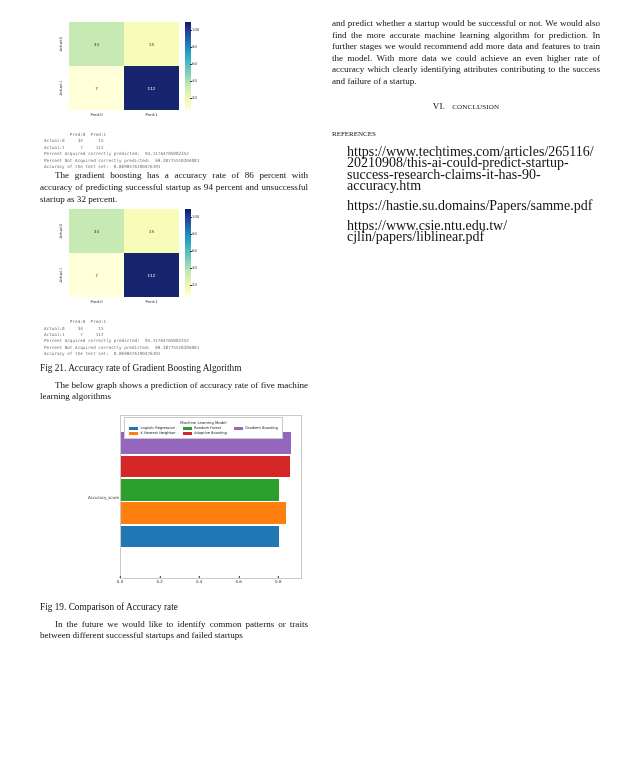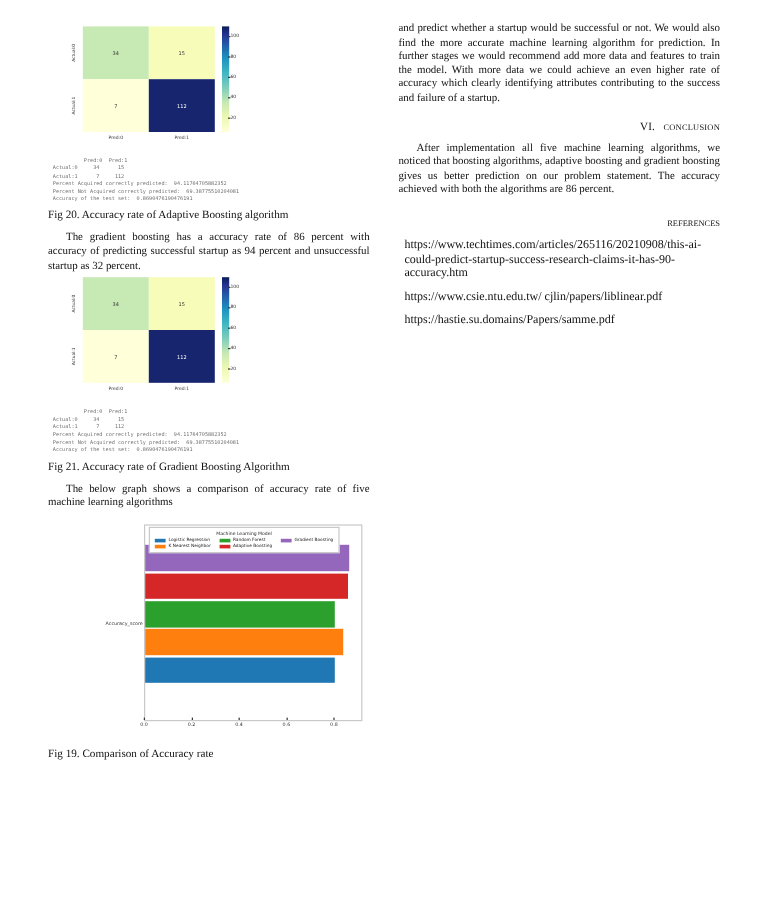--- a/index.html
+++ b/index.html
@@ -45,44 +45,44 @@
   .para.indent { text-indent: 15px; }
 
   .caption {
     font-size: 9.3px;
     line-height: 12px;
     margin: 4px 0 6px 0;
     text-align: left;
   }
 
   .section-head {
-    text-align: right;
+    text-align: center;
     font-size: 9.2px;
     margin: 12px 0 7px 0;
     letter-spacing: 0.2px;
   }
   .section-head .num { font-variant: normal; }
   .section-head .nm {
     font-variant: small-caps;
     text-transform: lowercase;
     font-size: 10.2px;
   }
   .section-head .num { margin-right: 7px; }
 
   .ref-head {
-    text-align: right;
+    text-align: left;
     font-variant: small-caps;
     text-transform: lowercase;
     font-size: 10px;
     margin: 16px 0 8px 0;
   }
   .ref-item {
-    font-size: 10px;
+    font-size: 14px;
     line-height: 11.6px;
-    margin: 0 0 8px 5px;
+    margin: 0 0 8px 15px;
     word-break: break-word;
     text-align: left;
   }
 
   
   .fig-block { margin: 2px 0 0 0; }
 
   .heatmap-wrap {
     position: relative;
     width: 170px;
@@ -303,21 +303,20 @@
             <div class="cbar-tick" style="top:56px">40</div>
             <div class="cbar-tick" style="top:73px">20</div>
           </div>
         </div>
         <div class="console">          Pred:0  Pred:1
 Actual:0     34      15
 Actual:1      7     112
 Percent Acquired correctly predicted:  94.11764705882352
 Percent Not Acquired correctly predicted:  69.38775510204081
 Accuracy of the test set:  0.8690476190476191</div>
-        <div class="caption">Fig 20. Accuracy rate of Adaptive Boosting algorithm</div>
       </div>
 
       <p class="para indent">The gradient boosting has a accuracy rate of 86 percent with accuracy of predicting successful startup as 94 percent and unsuccessful startup as 32 percent.</p>
 
       <div class="fig-block">
         <div class="heatmap-wrap">
           <div class="hm-ylabels">
             <div class="hm-ylabel">
               <span>Actual:0</span>
             </div>
@@ -346,21 +345,21 @@
         </div>
         <div class="console">          Pred:0  Pred:1
 Actual:0     34      15
 Actual:1      7     112
 Percent Acquired correctly predicted:  94.11764705882352
 Percent Not Acquired correctly predicted:  69.38775510204081
 Accuracy of the test set:  0.8690476190476191</div>
         <div class="caption">Fig 21. Accuracy rate of Gradient Boosting Algorithm</div>
       </div>
 
-      <p class="para indent">The below graph shows a comparison of accuracy rate of five machine learning algorithms</p>
+      <p class="para indent">The below graph shows a prediction of accuracy rate of five machine learning algorithms</p>
 
       <div class="fig-block">
         <div class="barchart">
           <div class="bc-axes">
             <div class="bc-plot">
               <div class="bc-bar" id="bar0" style="background: rgb(31, 119, 180); width: 88.0435%; bottom: 30.4571px; height: 21.5543px;"></div>
               <div class="bc-bar" id="bar1" style="background: rgb(255, 127, 14); width: 91.8478%; bottom: 53.8857px; height: 21.5543px;"></div>
               <div class="bc-bar" id="bar2" style="background: rgb(44, 160, 44); width: 88.0435%; bottom: 77.3143px; height: 21.5543px;"></div>
               <div class="bc-bar" id="bar3" style="background: rgb(214, 39, 40); width: 94.1304%; bottom: 100.743px; height: 21.5543px;"></div>
               <div class="bc-bar" id="bar4" style="background: rgb(148, 103, 189); width: 94.4565%; bottom: 124.171px; height: 21.5543px;"></div>
@@ -396,32 +395,32 @@
               <div class="bc-xtick" style="left: 0%;">0.0</div>
               <div class="bc-xtick" style="left: 21.7391%;">0.2</div>
               <div class="bc-xtick" style="left: 43.4783%;">0.4</div>
               <div class="bc-xtick" style="left: 65.2174%;">0.6</div>
               <div class="bc-xtick" style="left: 86.9565%;">0.8</div>
             </div>
         </div>
         <div class="caption">Fig 19. Comparison of Accuracy rate</div>
       </div>
 
+      <p class="para indent">In the future we would like to identify common patterns or traits between different successful startups and failed startups</p>
     </div>
 
     <div class="col">
       <p class="para">and predict whether a startup would be successful or not. We would also find the more accurate machine learning algorithm for prediction. In further stages we would recommend add more data and features to train the model. With more data we could achieve an even higher rate of accuracy which clearly identifying attributes contributing to the success and failure of a startup.</p>
 
       <div class="section-head">
         <span class="num">VI.</span><span class="nm">Conclusion</span>
       </div>
-      <p class="para indent">After implementation all five machine learning algorithms, we noticed that boosting algorithms, adaptive boosting and gradient boosting gives us better prediction on our problem statement. The accuracy achieved with both the algorithms are 86 percent.</p>
 
       <div class="ref-head">References</div>
       <div>
         <div class="ref-item">https://www.techtimes.com/articles/265116/20210908/this-ai-could-predict-startup-success-research-claims-it-has-90-accuracy.htm</div>
+        <div class="ref-item">https://hastie.su.domains/Papers/samme.pdf</div>
         <div class="ref-item">https://www.csie.ntu.edu.tw/ cjlin/papers/liblinear.pdf</div>
-        <div class="ref-item">https://hastie.su.domains/Papers/samme.pdf</div>
       </div>
     </div>
 
   </div>
 </div>
 
 </body></html>

